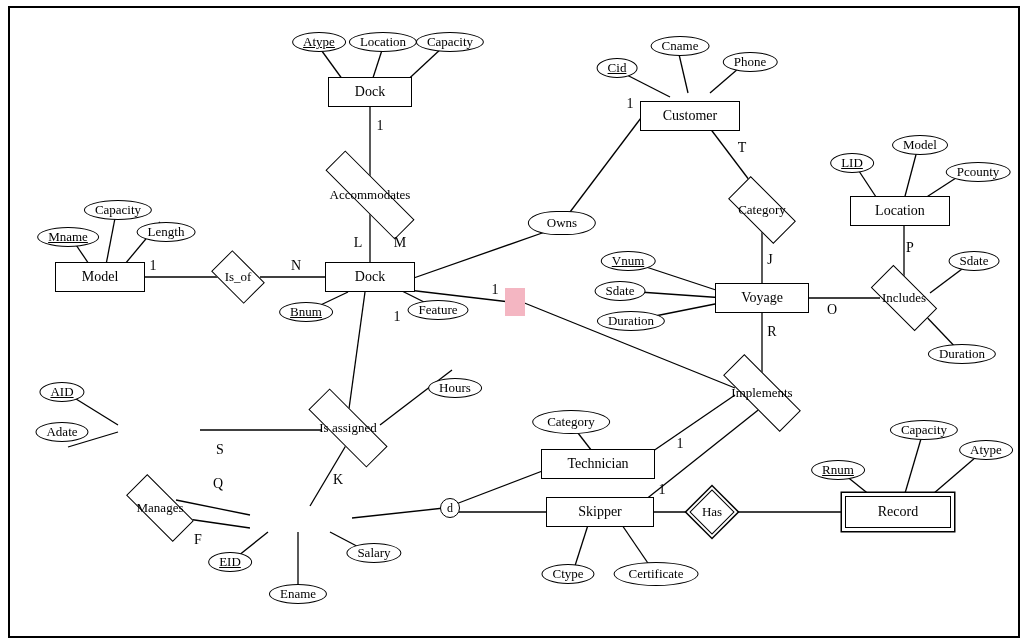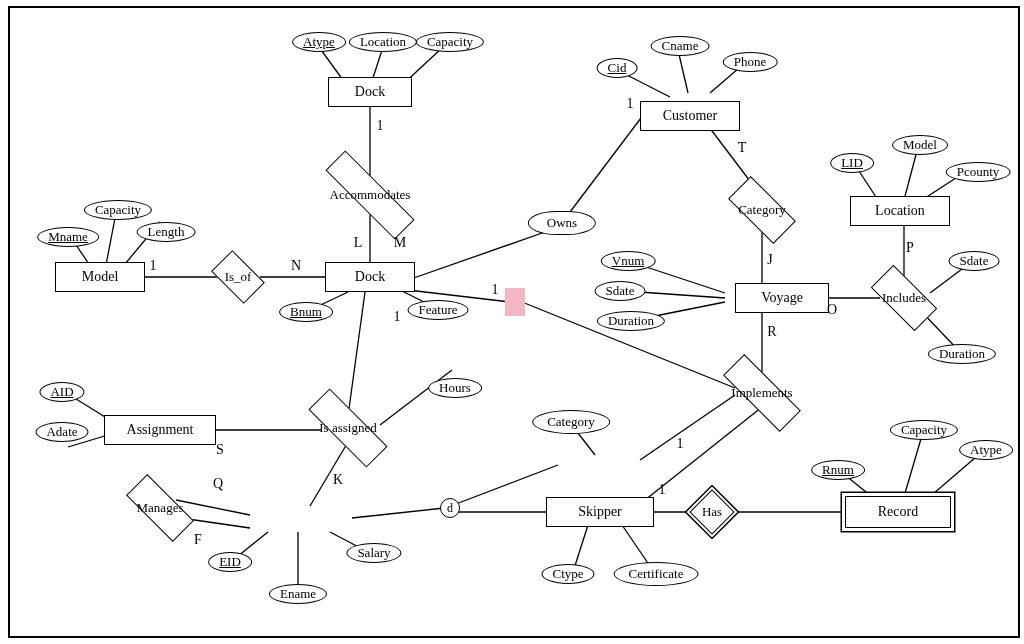--- a/index.html
+++ b/index.html
@@ -208,21 +208,21 @@
 
 <div class="node attr" style="left:628px;top:261px">
       <span class="u">Vnum</span>
     </div>
 <div class="node attr" style="left:620px;top:291px">
       <span>Sdate</span>
     </div>
 <div class="node attr" style="left:631px;top:321px">
       <span>Duration</span>
     </div>
-<div class="node entity" style="left:782px;top:298px;width:80px;height:24px">
+<div class="node entity" style="left:762px;top:298px;width:80px;height:24px">
       <span>Voyage</span>
     </div>
 <div class="card" style="left:832px;top:310px"><span>O</span></div>
 <div class="card" style="left:772px;top:332px"><span>R</span></div>
 
 <div class="rel" style="left:904px;top:298px">
       <div class="diamond" style="width:60px;height:30px"></div>
       <div class="lbl">Includes</div>
     </div>
 <div class="node attr" style="left:974px;top:261px">
@@ -246,27 +246,27 @@
       <div class="lbl">Is  assigned</div>
     </div>
 <div class="card" style="left:338px;top:480px"><span>K</span></div>
 
 <div class="node attr" style="left:62px;top:392px">
       <span class="u">AID</span>
     </div>
 <div class="node attr" style="left:62px;top:432px">
       <span>Adate</span>
     </div>
-<div class="node entity" style="left:160px;top:430px;width:98px;height:24px">
-      <span>Assignment</span>
-    </div>
 <div class="card" style="left:220px;top:450px"><span>S</span></div>
 
 <div class="node attr big" style="left:571px;top:422px">
       <span>Category</span>
+    </div>
+<div class="node entity" style="left:598px;top:464px;width:100px;height:24px">
+      <span>Technician</span>
     </div>
 <div class="card" style="left:680px;top:444px"><span>1</span></div>
 
 <div class="rel" style="left:160px;top:508px">
       <div class="diamond" style="width:64px;height:28px"></div>
       <div class="lbl">Manages</div>
     </div>
 <div class="card" style="left:218px;top:484px"><span>Q</span></div>
 <div class="card" style="left:198px;top:540px"><span>F</span></div>
 

